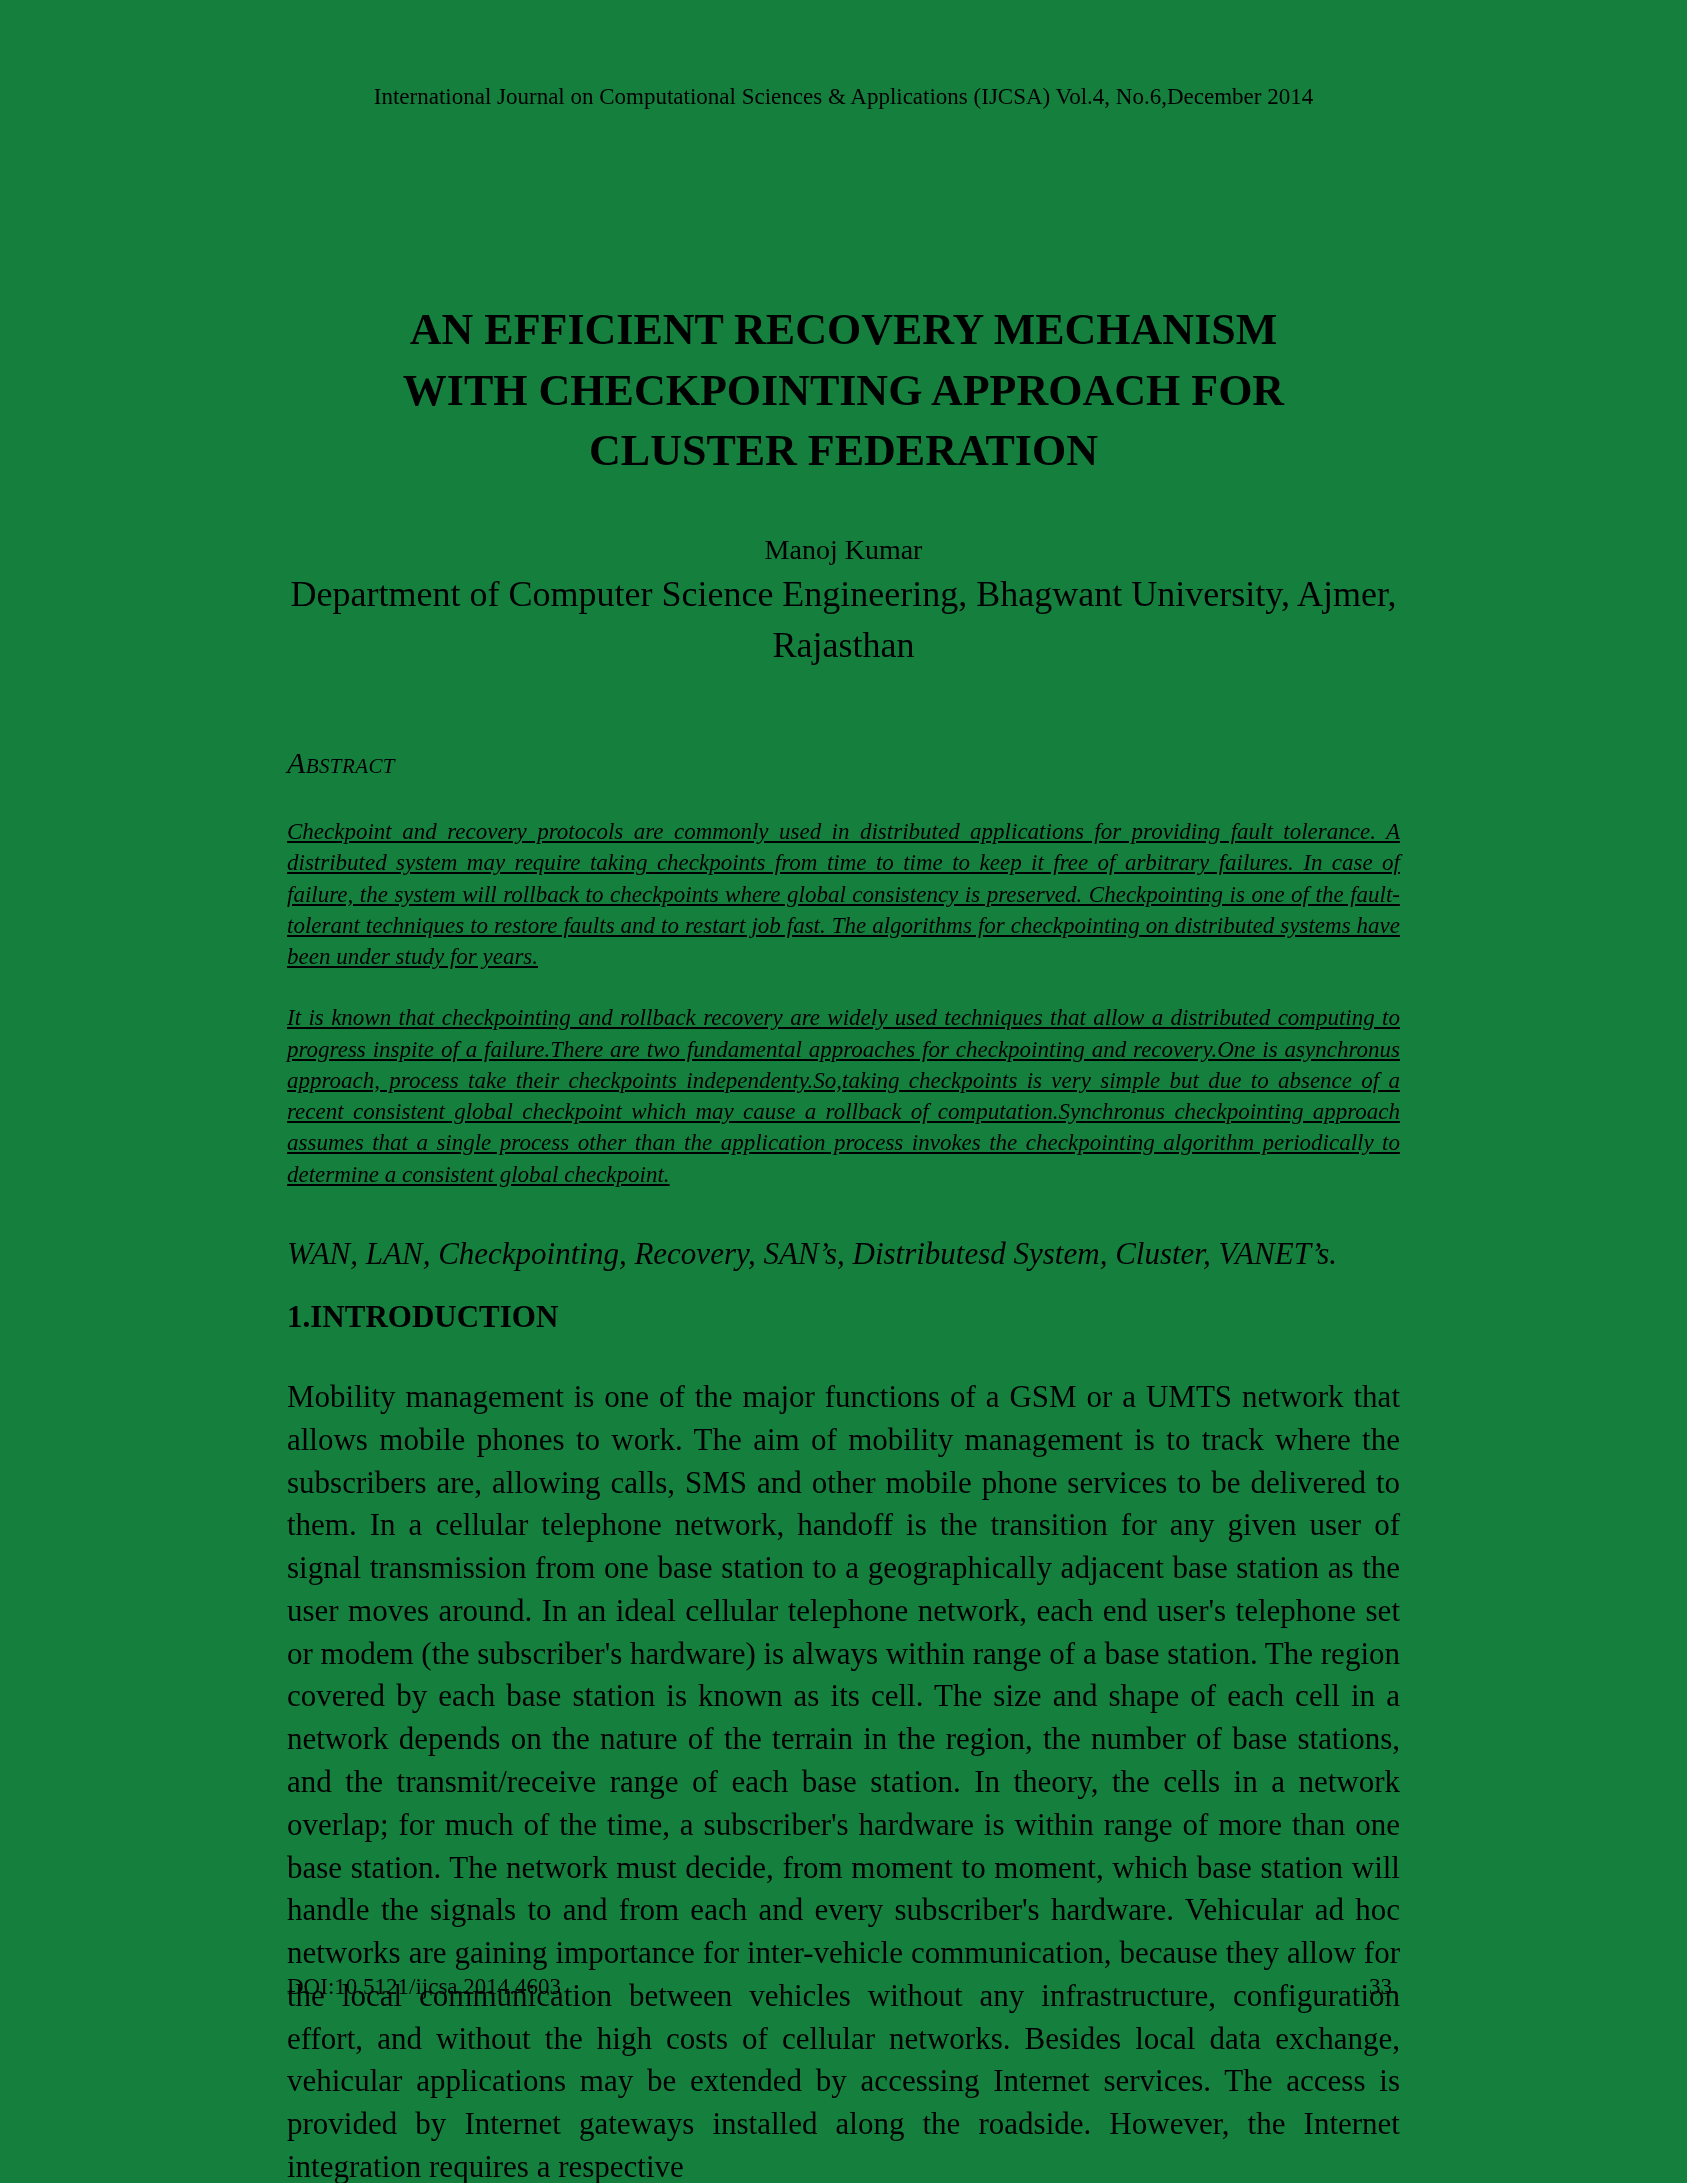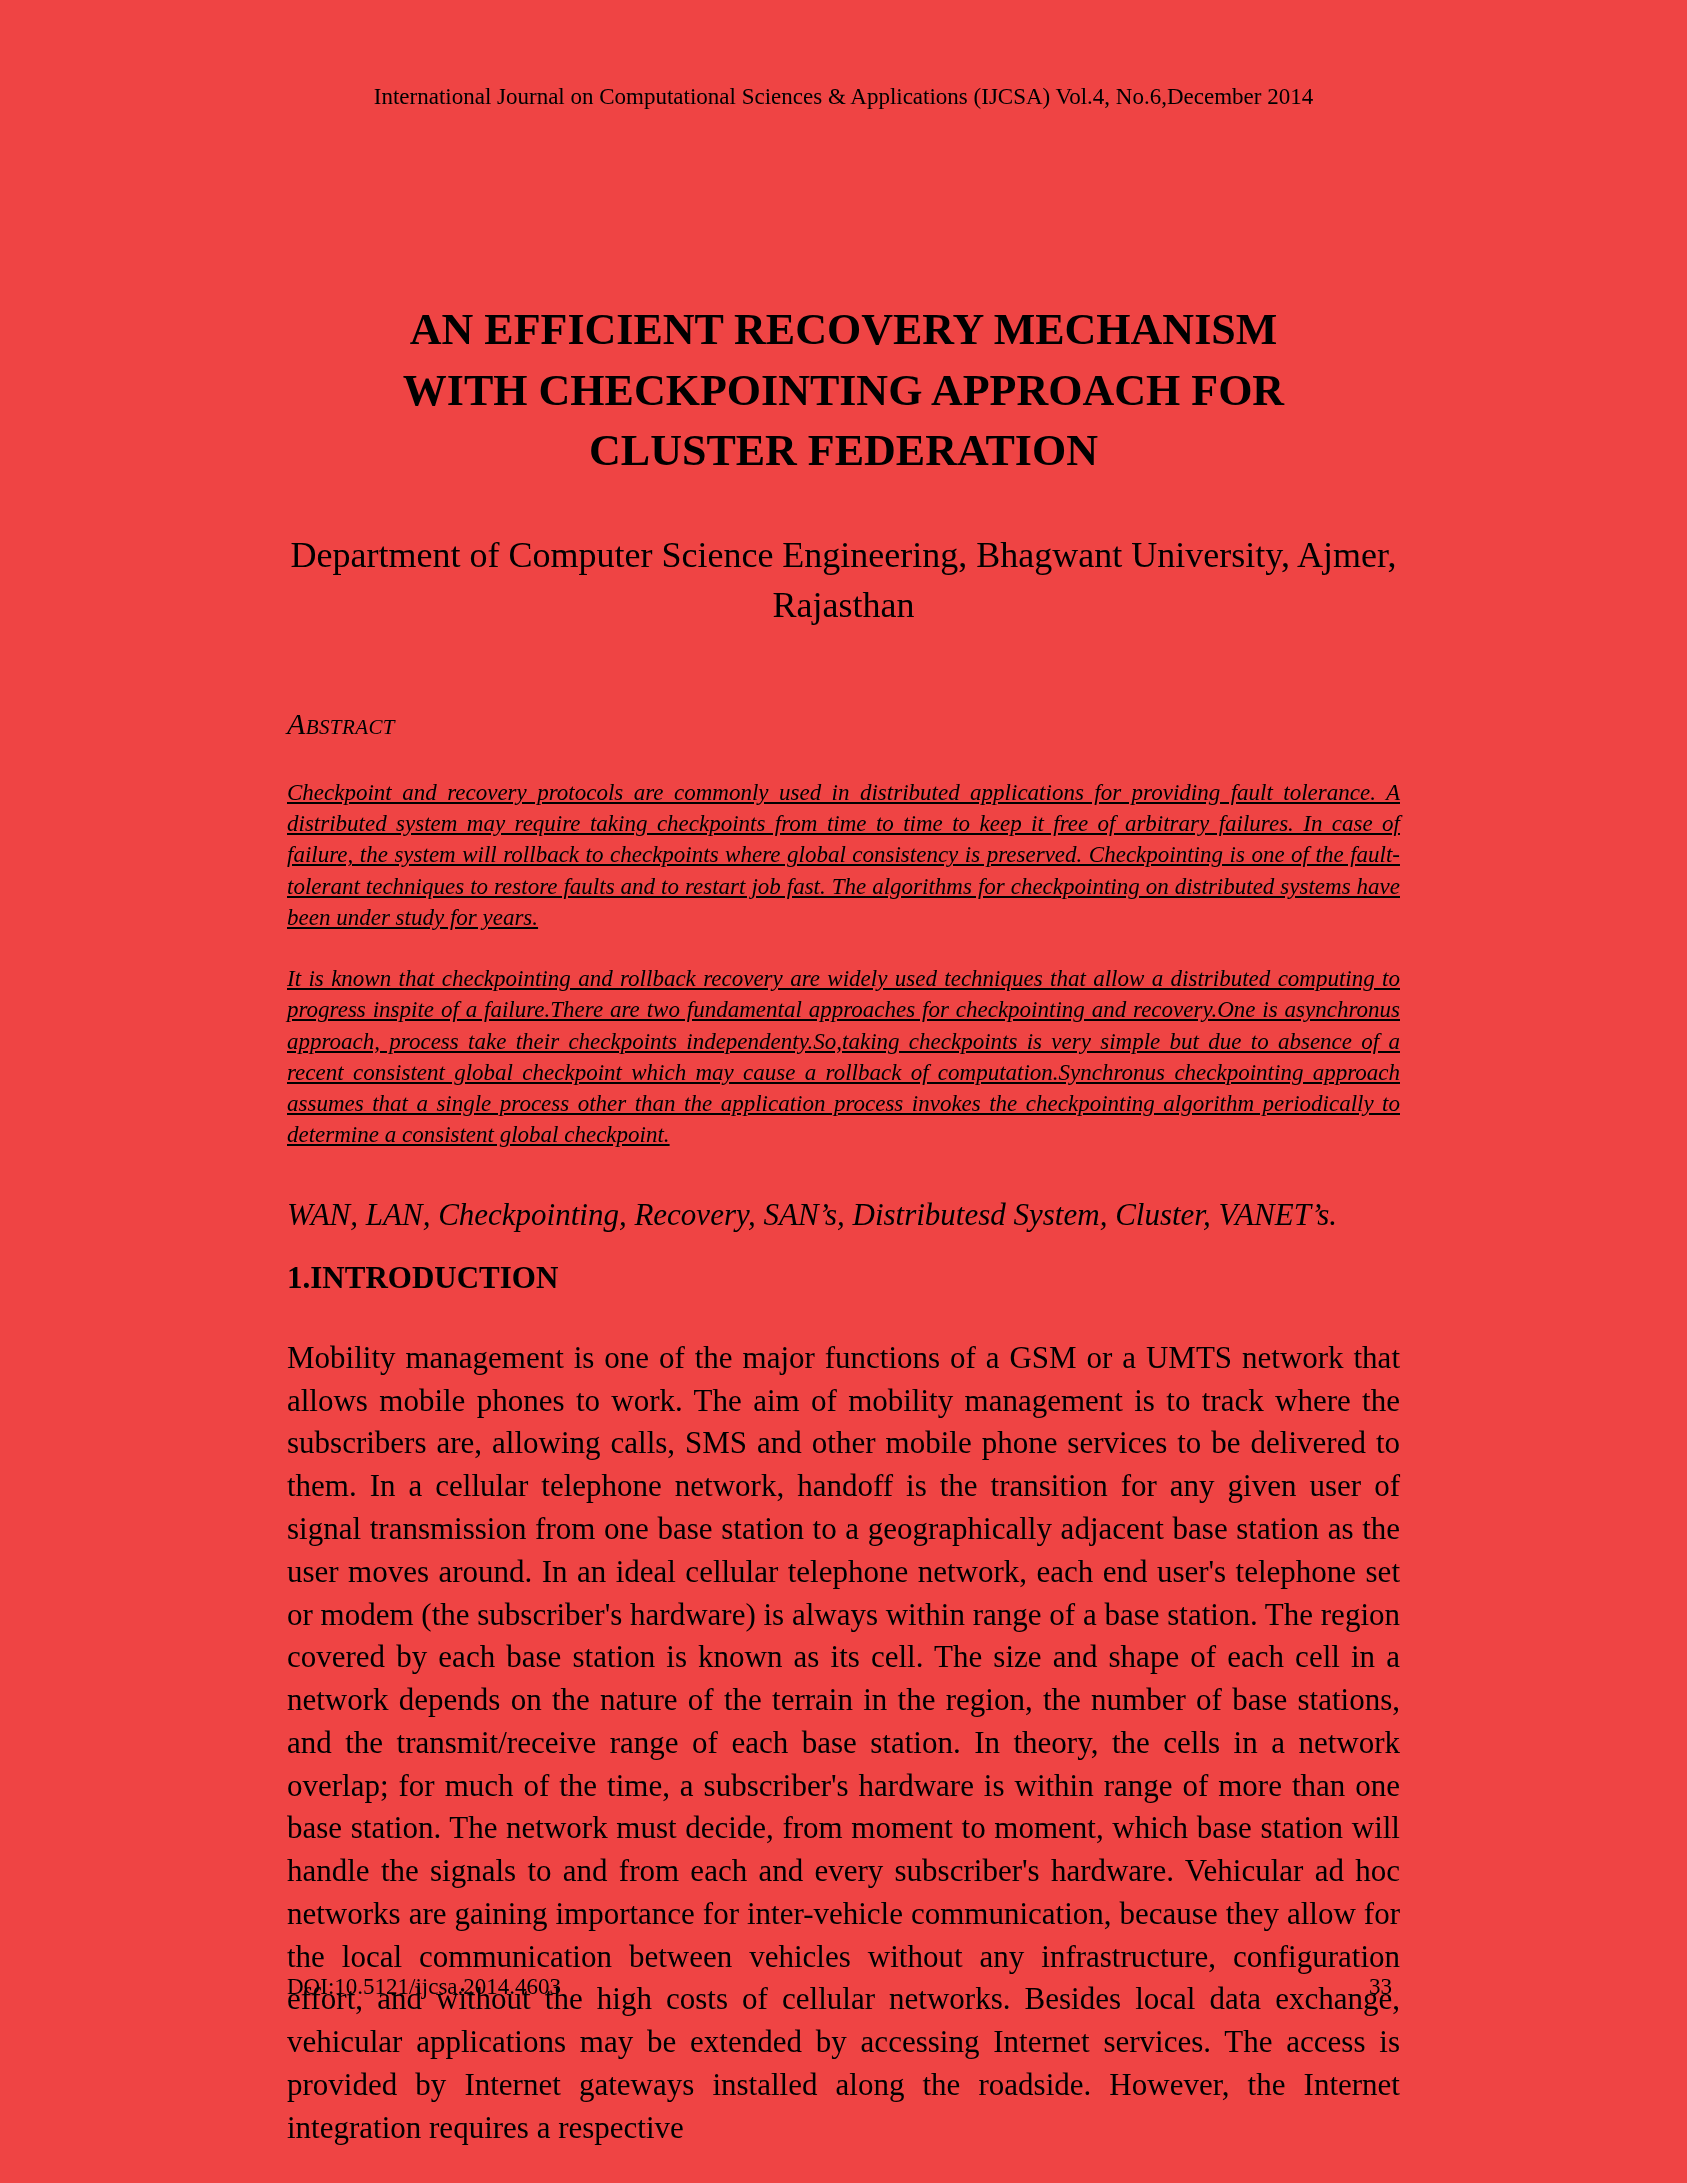--- a/index.html
+++ b/index.html
@@ -1,21 +1,21 @@
 <!DOCTYPE html>
 <html style="font-size:13px"><head>
 <meta charset="utf-8">
 <style>
   * { margin: 0; padding: 0; box-sizing: border-box; }
   html, body { background: #ffffff; }
   .page {
     position: relative;
     width: 1687px;
     height: 2183px;
-    background: #ef4444;
+    background: #15803d;
     color: #000000;
     font-family: "Liberation Serif", serif;
     overflow: hidden;
   }
   .content {
     padding: 82px 287px 0 287px;
   }
   .journal-header {
     text-align: center;
     font-size: 23px;
@@ -96,20 +96,21 @@
 
     <div class="journal-header">International Journal on Computational Sciences &amp; Applications (IJCSA) Vol.4, No.6,December 2014</div>
 
     <h1 class="paper-title">
       <span style="display:block">AN EFFICIENT RECOVERY MECHANISM</span>
       <span style="display:block">WITH CHECKPOINTING APPROACH FOR</span>
       <span style="display:block">CLUSTER FEDERATION</span>
     </h1>
 
     <div class="author-block">
+      <div class="author-name">Manoj Kumar</div>
       <div class="author-affiliation">Department of Computer Science Engineering, Bhagwant University, Ajmer, Rajasthan</div>
     </div>
 
     <div class="section-heading-sc">Abstract</div>
 
     <p class="abstract-para">Checkpoint and recovery protocols are commonly used in distributed applications for providing fault tolerance. A distributed system may require taking checkpoints from time to time to keep it free of arbitrary failures. In case of failure, the system will rollback to checkpoints where global consistency is preserved. Checkpointing is one of the fault-tolerant techniques to restore faults and to restart job fast. The algorithms for checkpointing on distributed systems have been under study for years.</p>
 
     <p class="abstract-para">It is known that checkpointing and rollback recovery are widely used techniques that allow a distributed computing to progress inspite of a failure.There are two fundamental approaches for checkpointing and recovery.One is asynchronus approach, process take their checkpoints independenty.So,taking checkpoints is very simple but due to absence of a recent consistent global checkpoint which may cause a rollback of computation.Synchronus checkpointing approach assumes that a single process other than the application process invokes the checkpointing algorithm periodically to determine a consistent global checkpoint.</p>
 
 

